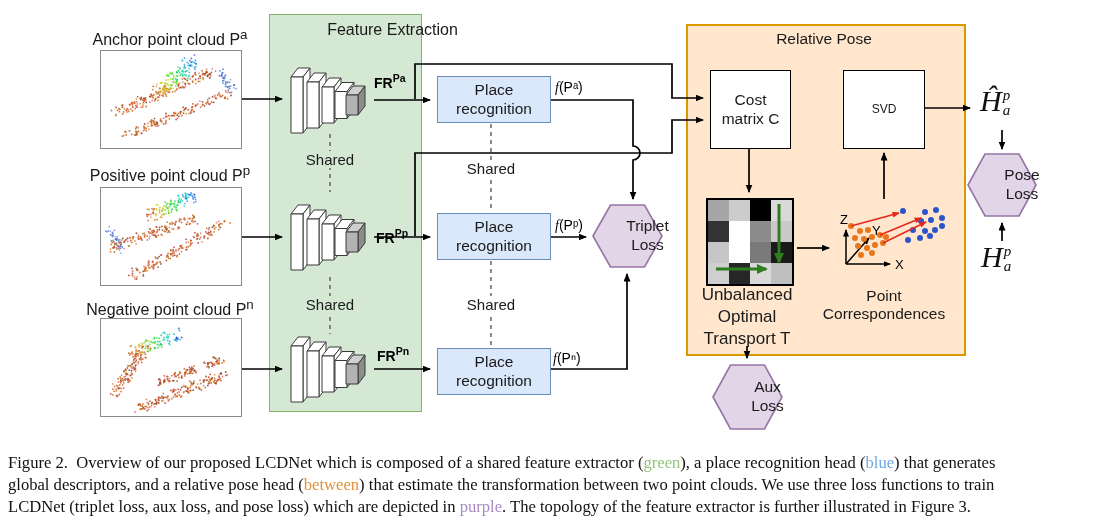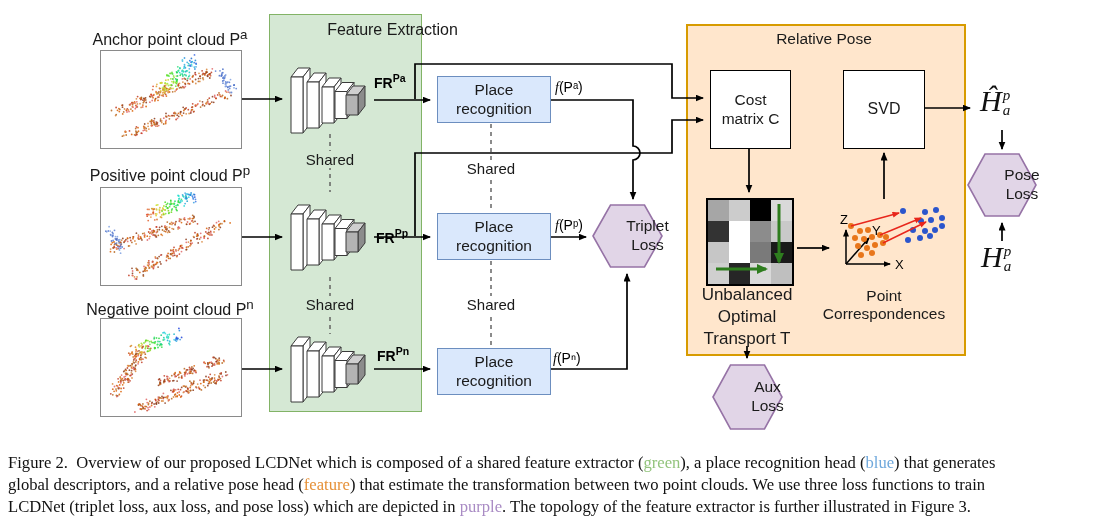--- a/index.html
+++ b/index.html
@@ -1708,21 +1708,21 @@
     </div>
   </div>
 
   <div class="abs lbl" style="left:686px;top:30px;width:276px;font-size:15.5px;">Relative Pose</div>
 
   <div class="abs whitebox" style="left:710px;top:70px;width:79px;height:77px;">
     <div class="lbl">Cost</div>
     <div class="lbl">matrix C</div>
   </div>
   <div class="abs whitebox" style="left:843px;top:70px;width:80px;height:77px;">
-    <div class="lbl" style="font-size:16px;">SVD</div>
+    <div class="lbl" style="font-size:12px;">SVD</div>
   </div>
 
   <div class="abs transport-lbl" style="left:690px;top:284px;width:114px;">
     <div>Unbalanced</div>
     <div>Optimal</div>
     <div>Transport T</div>
   </div>
 
   <svg id="corr-plot" class="abs" width="152" height="100" style="left:818px;top:188px;">
     <defs>
@@ -1813,17 +1813,17 @@
   <div class="abs math" style="left:981px;top:240px;">
     <span>H</span>
     <span class="mss">
       <span class="msup">p</span>
       <span class="msub">a</span>
     </span>
   </div>
 
   <div id="caption">
       <div class="cap-line"><span>Figure 2.&nbsp; Overview of our proposed LCDNet which is composed of a shared feature extractor (</span><span style="color: rgb(147, 196, 125);">green</span><span>), a place recognition head (</span><span style="color: rgb(111, 168, 220);">blue</span><span>) that generates</span></div>
-      <div class="cap-line"><span>global descriptors, and a relative pose head (</span><span style="color: rgb(230, 145, 56);">feature</span><span>) that estimate the transformation between two point clouds. We use three loss functions to train</span></div>
+      <div class="cap-line"><span>global descriptors, and a relative pose head (</span><span style="color: rgb(230, 145, 56);">between</span><span>) that estimate the transformation between two point clouds. We use three loss functions to train</span></div>
       <div class="cap-line"><span>LCDNet (triplet loss, aux loss, and pose loss) which are depicted in </span><span style="color: rgb(169, 139, 196);">purple</span><span>. The topology of the feature extractor is further illustrated in Figure 3.</span></div>
     </div>
 
 </div>
 
 </body></html>

